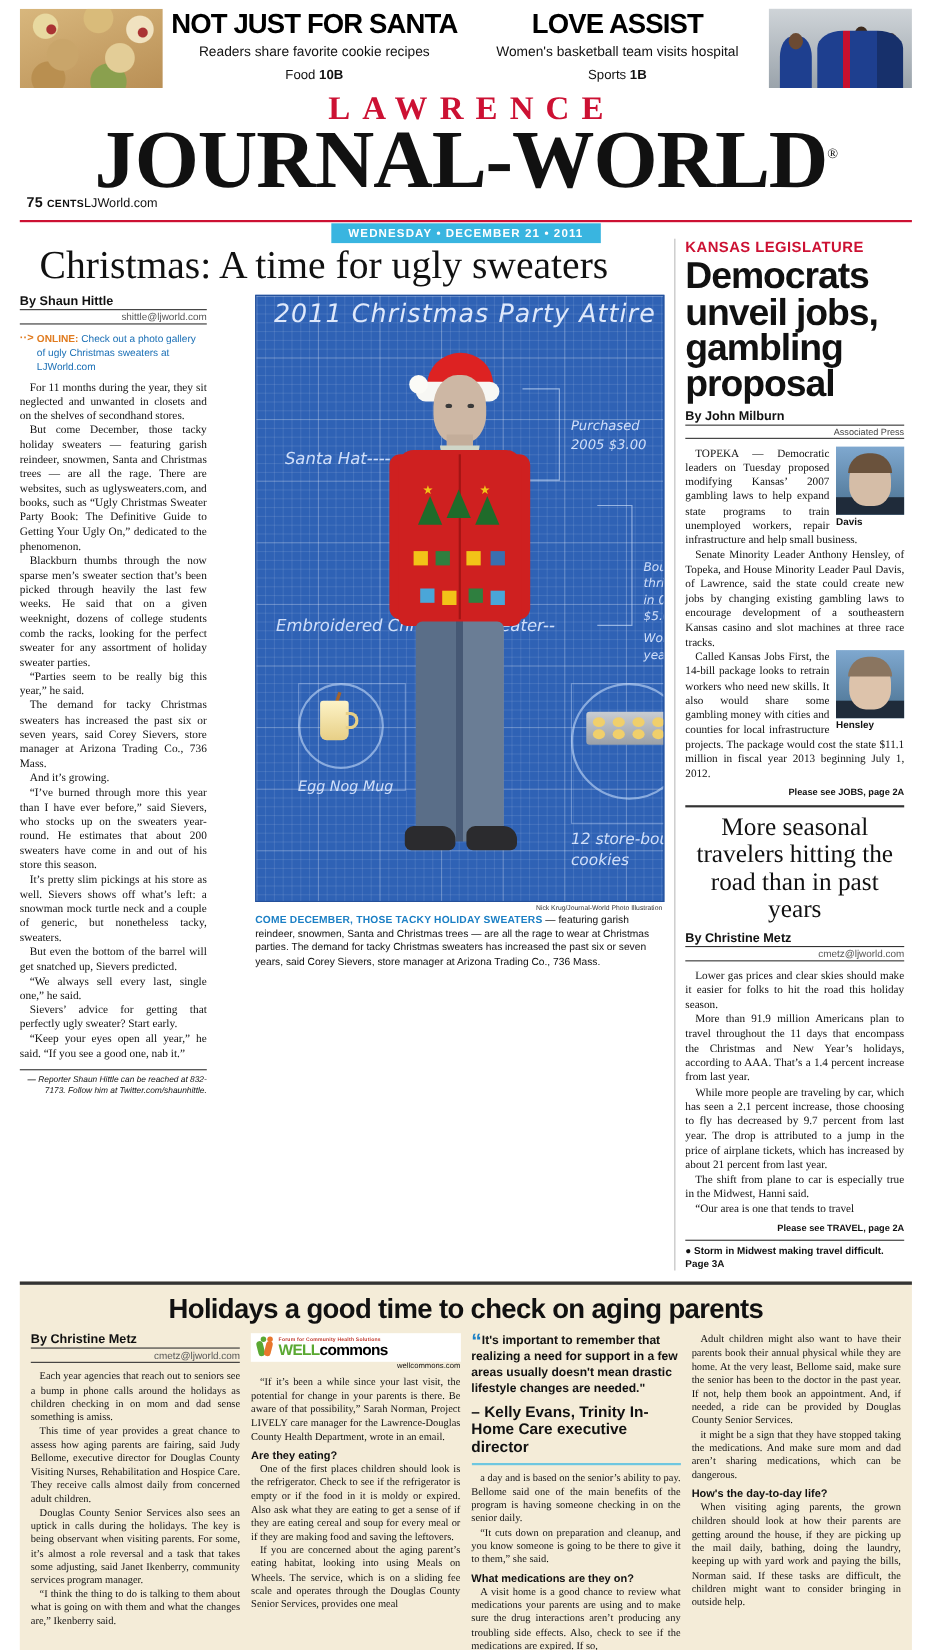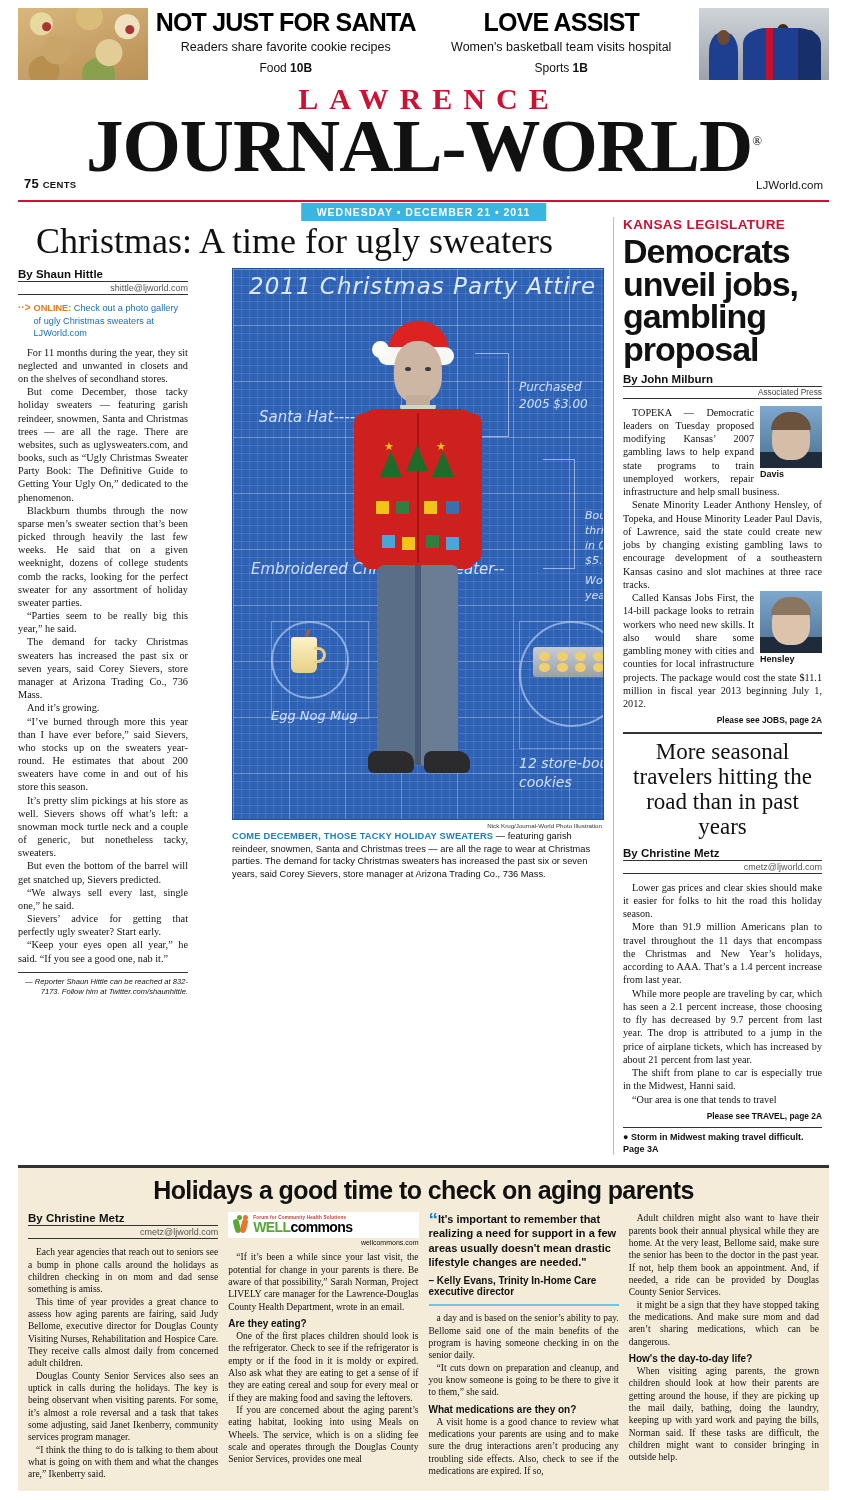--- a/index.html
+++ b/index.html
@@ -50,21 +50,21 @@
   .sky-faces{ position:absolute; inset:0; }
   .sky-faces i{ position:absolute; border-radius:50%; background:#6b4a33; display:block; }
 
   
   .masthead { text-align:center; position:relative; margin-top:2px; }
   .lawrence { color:#cc1133; font-family:"Liberation Serif", serif; font-weight:bold;
       font-size:30px; letter-spacing:11px; padding-left:11px; line-height:1.1; }
   .jw { font-family:"Liberation Serif", serif; font-weight:bold; font-size:75px;
       letter-spacing:-1px; line-height:0.92; margin-top:-4px; position:relative; display:inline-block; }
   .jw sup{ font-size:13px; vertical-align:super; font-weight:normal; }
-  .mast-row { display:flex; align-items:flex-end; justify-content:space-between;
+  .mast-row { display:flex; align-items:flex-end; 
       margin-top:-4px; padding:0 6px; }
   .price { font-family:"Liberation Sans", sans-serif; font-size:13px; font-weight:bold; }
   .price span { font-size:9.5px; letter-spacing:0.3px; }
   .site { font-family:"Liberation Sans", sans-serif; font-size:11.5px; }
   .daterule { position:relative; height:16px; margin-top:2px; }
   .daterule::before{ content:""; position:absolute; left:0; right:0; top:7px; height:2px; background:#cc1133; }
   .datebox { position:absolute; left:50%; transform:translateX(-50%); top:10px;
       background:#39b5e0; color:#fff; font-family:"Liberation Sans", sans-serif;
       font-weight:bold; font-size:10.5px; letter-spacing:1px; padding:3px 16px; }
 
@@ -215,21 +215,21 @@
   .wc-mark i { position:absolute; display:block; }
   .wc-text { line-height:1; }
   .wc-forum { font-family:"Liberation Sans", sans-serif; font-size:4.6px; font-weight:bold;
       color:#c0392b; letter-spacing:.2px; }
   .wc-name { font-family:"Liberation Sans", sans-serif; font-size:14px; font-weight:bold; letter-spacing:-0.6px; }
   .wc-name .w { color:#5aa832; } .wc-name .c { color:#000000; }
   .wc-url { font-family:"Liberation Sans", sans-serif; font-size:7px; text-align:right; margin-top:1px; }
   .pullquote { font-family:"Liberation Sans", sans-serif; font-size:11px; line-height:1.3;
       font-weight:600; }
   .pq-mark { color:#1b7fc4; font-size:19px; font-weight:bold; line-height:0; vertical-align:-3px; }
-  .pq-attr { font-family:"Liberation Sans", sans-serif; font-size:10px; font-weight:bold;
+  .pq-attr { font-family:"Liberation Sans", sans-serif; font-size:14px; font-weight:bold;
       margin-top:6px; }
   .pq-rule { border-top:2px solid #6ec7e0; margin:7px 0 6px; }
 </style>
 </head>
 <body>
 
 <div class="page">
 
   <div class="skybox">
     <div class="sky-photo">

